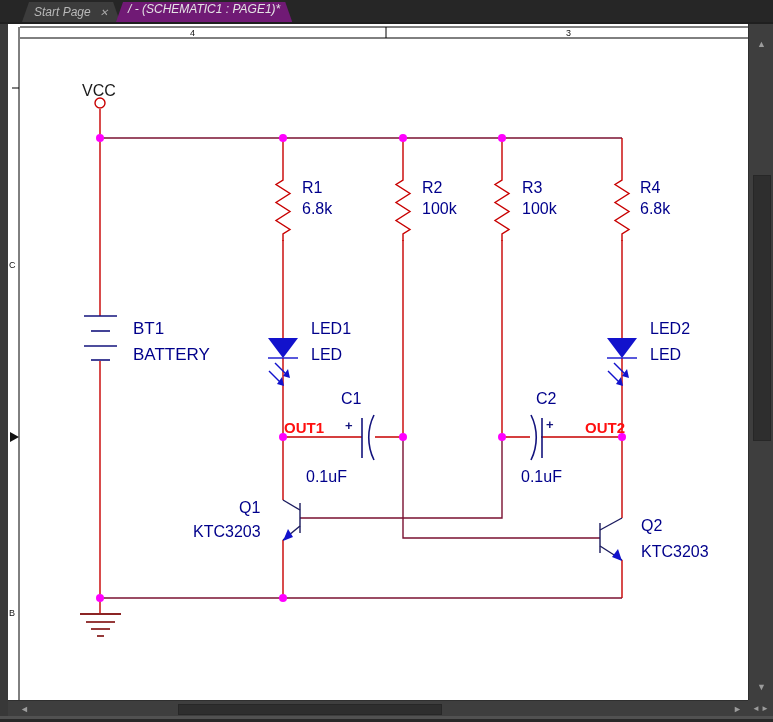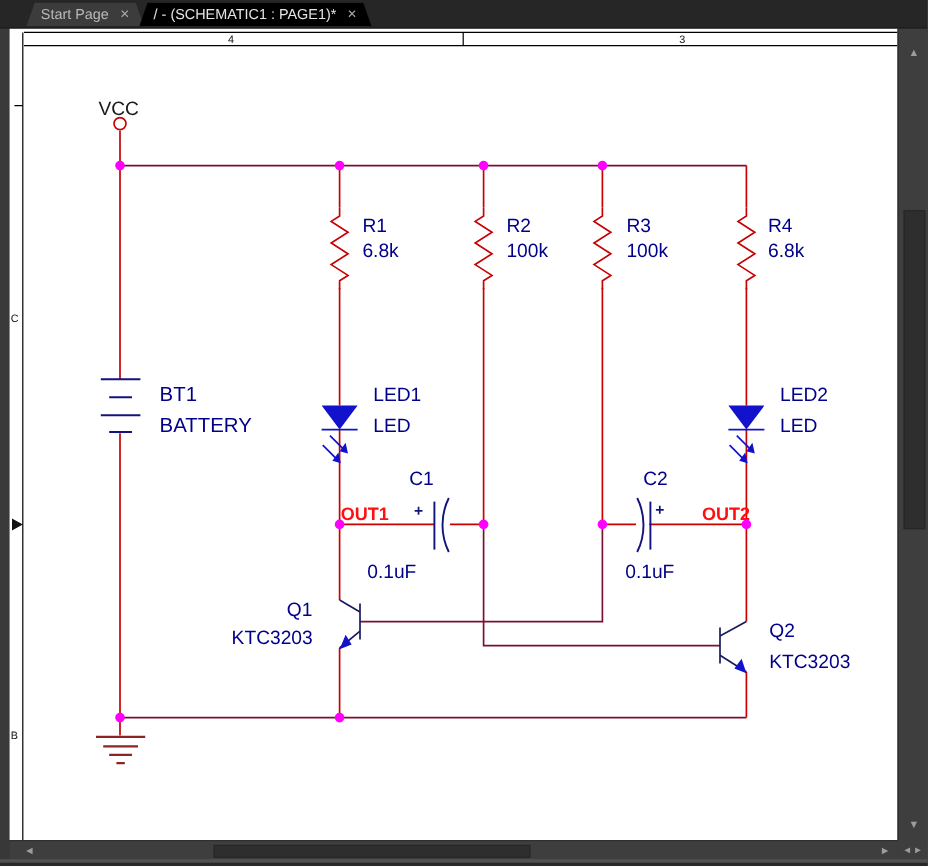--- a/index.html
+++ b/index.html
@@ -3,22 +3,22 @@
 <meta charset="utf-8">
 <style>
   html,body{margin:0;padding:0;background:#2b2b2b;width:773px;height:722px;overflow:hidden;
             font-family:"Liberation Sans",sans-serif;}
   #app{position:relative;width:773px;height:722px;background:#383838;}
 
   
   #tabbar{position:absolute;left:0;top:0;width:773px;height:22px;background:#262626;}
   .tab{position:absolute;top:2px;height:20px;display:flex;align-items:center;gap:9px;
        padding:0 12px;font-size:12px;color:#b9b9b9;background:#3c3c3c;
-       clip-path:polygon(7px 0,calc(100% - 7px) 0,100% 100%,0 100%);}
-  .tab.active{background:#000000;color:#e4e4e4;}
+       clip-path:polygon(7px 0,calc(100% - 7px) 0,100% 100%,0 100%);font-style:italic;}
+  .tab.active{background:#701a75;color:#e4e4e4;flex-direction:column;}
   .tab .close{font-size:10px;color:#a8a8a8;cursor:pointer;}
   #tab-strip-line{position:absolute;left:0;top:22px;width:773px;height:2px;background:#1f1f1f;}
 
   
   #left-edge{position:absolute;left:0;top:24px;width:8px;height:676px;background:#3a3a3a;border-right:1px solid #4d4d4d;}
   #canvas{position:absolute;left:8px;top:24px;width:740px;height:676px;background:#ffffff;}
   svg{position:absolute;left:0;top:0;}
 
   
   .sb{position:absolute;background:#3e3e3e;}

